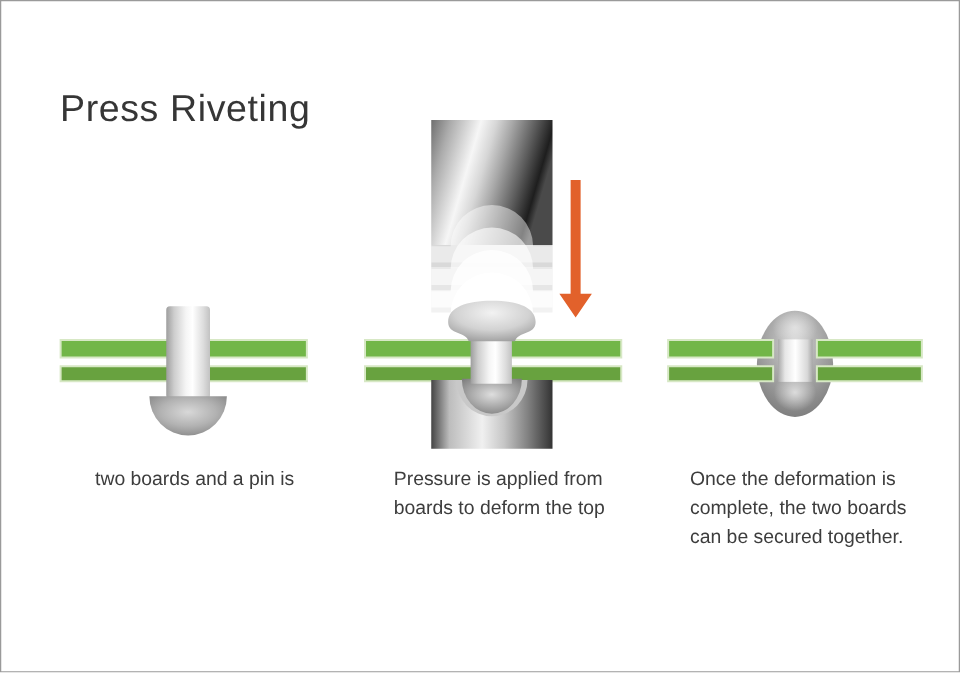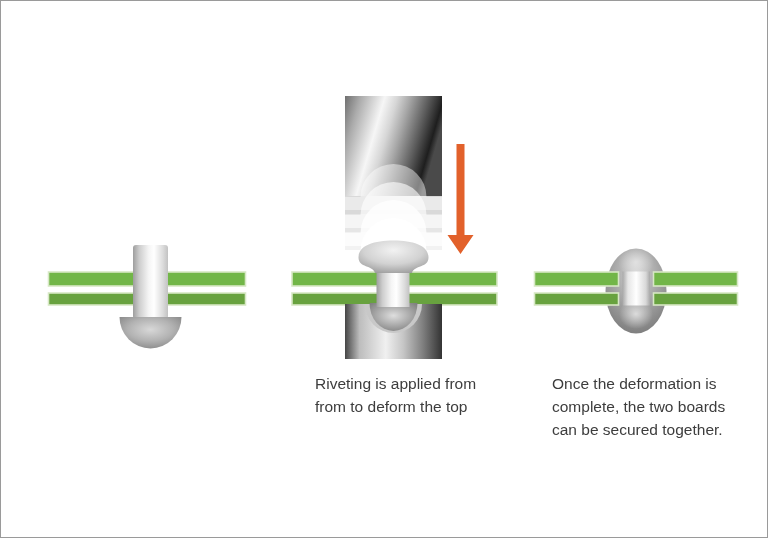--- a/index.html
+++ b/index.html
@@ -143,27 +143,29 @@
       <ellipse cx="635" cy="261" rx="18" ry="15" fill="url(#rg-glow)" opacity="0.5"></ellipse>
       <ellipse cx="635" cy="313" rx="17" ry="15" fill="url(#rg-glow)" opacity="0.65"></ellipse>
       <rect x="533.5" y="271" width="84" height="14" stroke="#d7e8c5" stroke-width="1.6" fill="#72b648"></rect>
       <rect x="652.5" y="271" width="84" height="14" stroke="#d7e8c5" stroke-width="1.6" fill="#72b648"></rect>
       <rect x="533.5" y="292" width="84" height="12" stroke="#d7e8c5" stroke-width="1.6" fill="#68a23f"></rect>
       <rect x="652.5" y="292" width="84" height="12" stroke="#d7e8c5" stroke-width="1.6" fill="#68a23f"></rect>
       <rect x="621.5" y="270.5" width="27.5" height="34" fill="url(#lg-window)"></rect>
     </g>
   </svg>
 
+  <div class="page-title">Press Riveting</div>
 
   <div class="caption caption-1">
+    <div>two boards and a pin is</div>
   </div>
 
   <div class="caption caption-2">
-    <div>Riveting is applied from</div>
-    <div>from to deform the top</div>
+    <div>Pressure is applied from</div>
+    <div>boards to deform the top</div>
   </div>
 
   <div class="caption caption-3">
     <div>Once the deformation is</div>
     <div>complete, the two boards</div>
     <div>can be secured together.</div>
   </div>
 
 </div>
 

